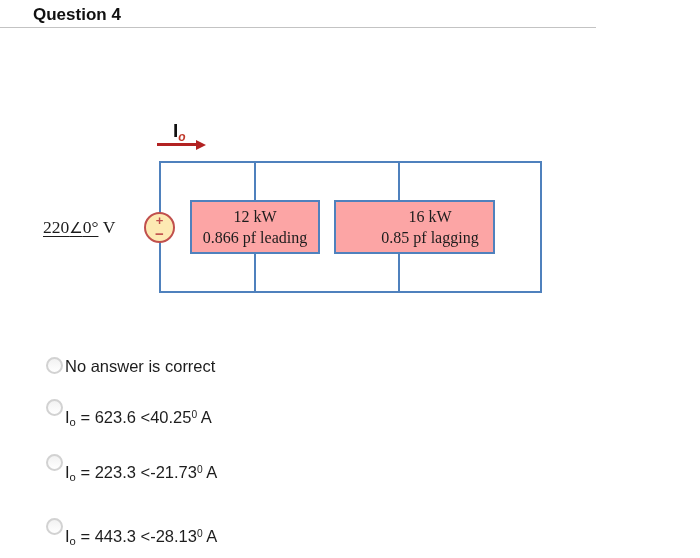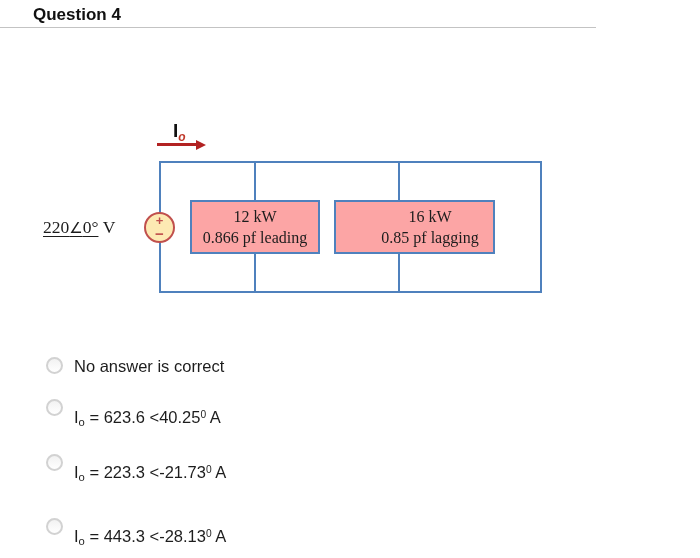--- a/index.html
+++ b/index.html
@@ -47,21 +47,21 @@
   .io-label{position:absolute;left:173px;top:96px;font-family:Liberation Sans, sans-serif;
             font-size:19px;font-weight:700;color:#111;margin-top:24px;}
   .io-label .sub{font-weight:700;font-style:italic;font-size:12px;color:var(--subscript-red,#c0392b);
                  vertical-align:-4px;}
   .io-arrow{position:absolute;left:157px;top:139px;display:flex;align-items:center;height:11px;}
   .io-arrow .shaft{width:39px;height:3px;background:var(--arrow,#b22222);}
   .io-arrow .head{width:0;height:0;border-left:10px solid var(--arrow,#b22222);
                   border-top:5px solid transparent;border-bottom:5px solid transparent;}
 
   
-  .option{position:absolute;left:46px;display:flex;gap:11px;align-items:flex-start;
+  .option{position:absolute;left:46px;display:flex;gap:2px;align-items:flex-start;
           font-size:16.5px;color:#1d1d1d;cursor:default;}
   .radio{width:13px;height:13px;border:2px solid #d2d2d2;border-radius:50%;flex:none;margin-top:2px;
          background:linear-gradient(180deg,#f2f2f2,#ffffff);}
   .opt-text{line-height:22px;}
   .shifted .opt-text{position:relative;top:6px;}
   .shifted .radio{margin-top:1px;}
   .s-sub{font-size:0.68em;vertical-align:-0.3em;}
   .s-sup{font-size:0.62em;vertical-align:0.5em;}
   .opt1{top:355px;} .opt2{top:398px;} .opt3{top:453px;} .opt4{top:517px;}
 </style>

